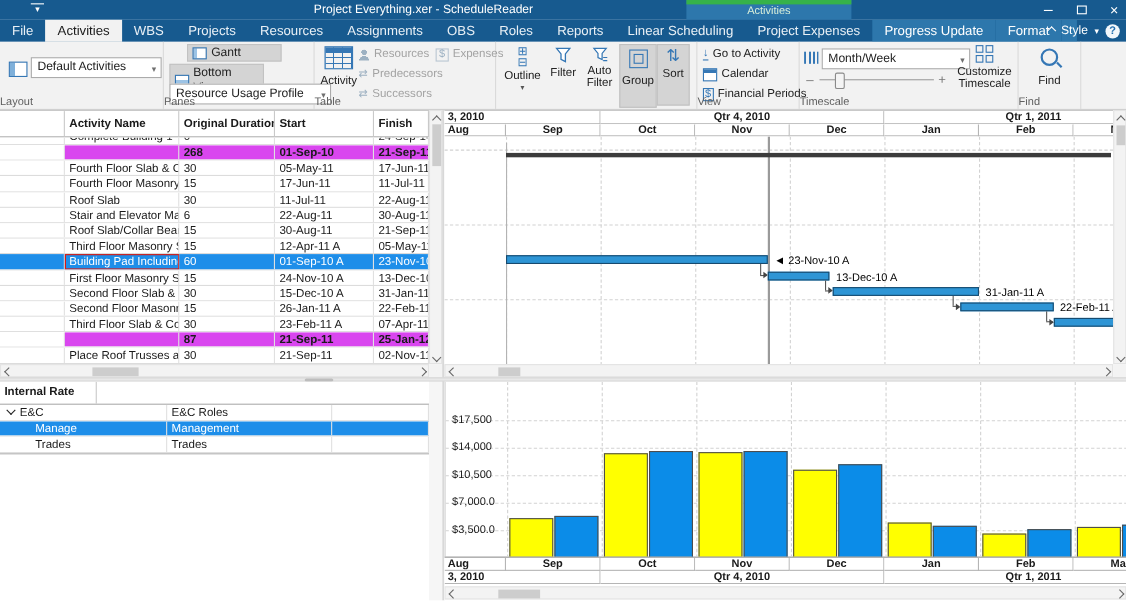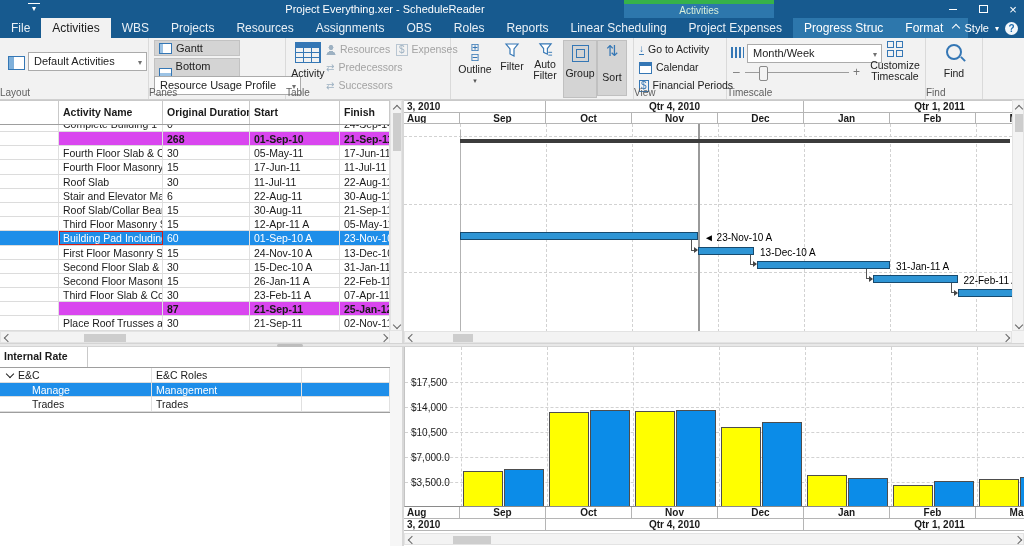--- a/index.html
+++ b/index.html
@@ -123,42 +123,42 @@
     <div class="tab active">Activities</div>
     <div class="tab">WBS</div>
     <div class="tab">Projects</div>
     <div class="tab">Resources</div>
     <div class="tab">Assignments</div>
     <div class="tab">OBS</div>
     <div class="tab">Roles</div>
     <div class="tab">Reports</div>
     <div class="tab">Linear Scheduling</div>
     <div class="tab">Project Expenses</div>
-    <div class="tab ctx">Progress Struc</div>
+    <div class="tab ctx">Progress Update</div>
     <div class="tab ctx">Format</div>
     <div class="ctx-filler"></div>
   </div>
 <div class="tab-right">
   <span class="chv"></span>
   <span>Style</span>
   <span style="font-size:8px">▾</span>
   <span class="help-badge">?</span>
 </div>
 
 <div class="ribbon">
   <div class="rgroup" style="width:148px">
     <div class="abs" style="left:8px;top:18px">
         <div class="icon-layout"></div>
       </div>
     <div class="combo abs" style="left:28px;top:14px;width:96px">Default Activities</div>
     <div class="rglabel">Layout</div>
   </div>
 
   <div class="rgroup" style="width:136px">
-    <div class="rtoggle abs" style="left:5px;top:2px;width:76px">
+    <div class="rtoggle abs" style="left:21px;top:2px;width:76px">
       <span class="icon-gantt"></span>
       <span>Gantt</span>
     </div>
     <div class="rtoggle abs" style="left:5px;top:20px;width:76px">
       <span class="icon-bview"></span>
       <span>Bottom View</span>
     </div>
     <div class="combo abs" style="left:5px;top:38px;width:124px">Resource Usage Profile</div>
     <div class="rglabel">Panes</div>
   </div>
@@ -209,21 +209,21 @@
 Filter</span>
     </div>
     <div class="rbig pressed" style="left:112px;top:2px;width:32px;height:52px;justify-content:flex-start;padding-top:4px">
       <span class="icon-group">
           <span></span>
         </span>
       <span style="margin-top:6px">Group</span>
     </div>
     <div class="rbig pressed" style="left:146px;top:2px;width:28px;height:52px;justify-content:flex-start;padding-top:2px">
       <span class="icon-sort">⇅</span>
-      <span style="margin-top:13px">Sort</span>
+      <span style="margin-top:3px">Sort</span>
     </div>
   </div>
 
   <div class="rgroup" style="width:92px">
     <div class="rsmall abs" style="left:5px;top:5px">
       <span class="icon-blue-glyph" style="border-bottom:1px solid #3577b5">↓</span>
       <span>Go to Activity</span>
     </div>
     <div class="rsmall abs" style="left:5px;top:23px">
       <span class="icon-cal"></span>

